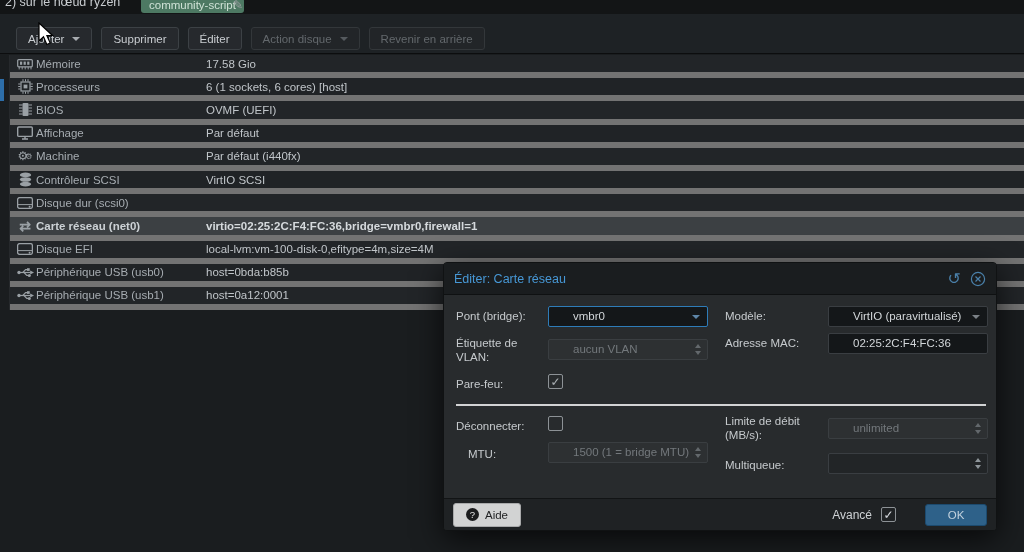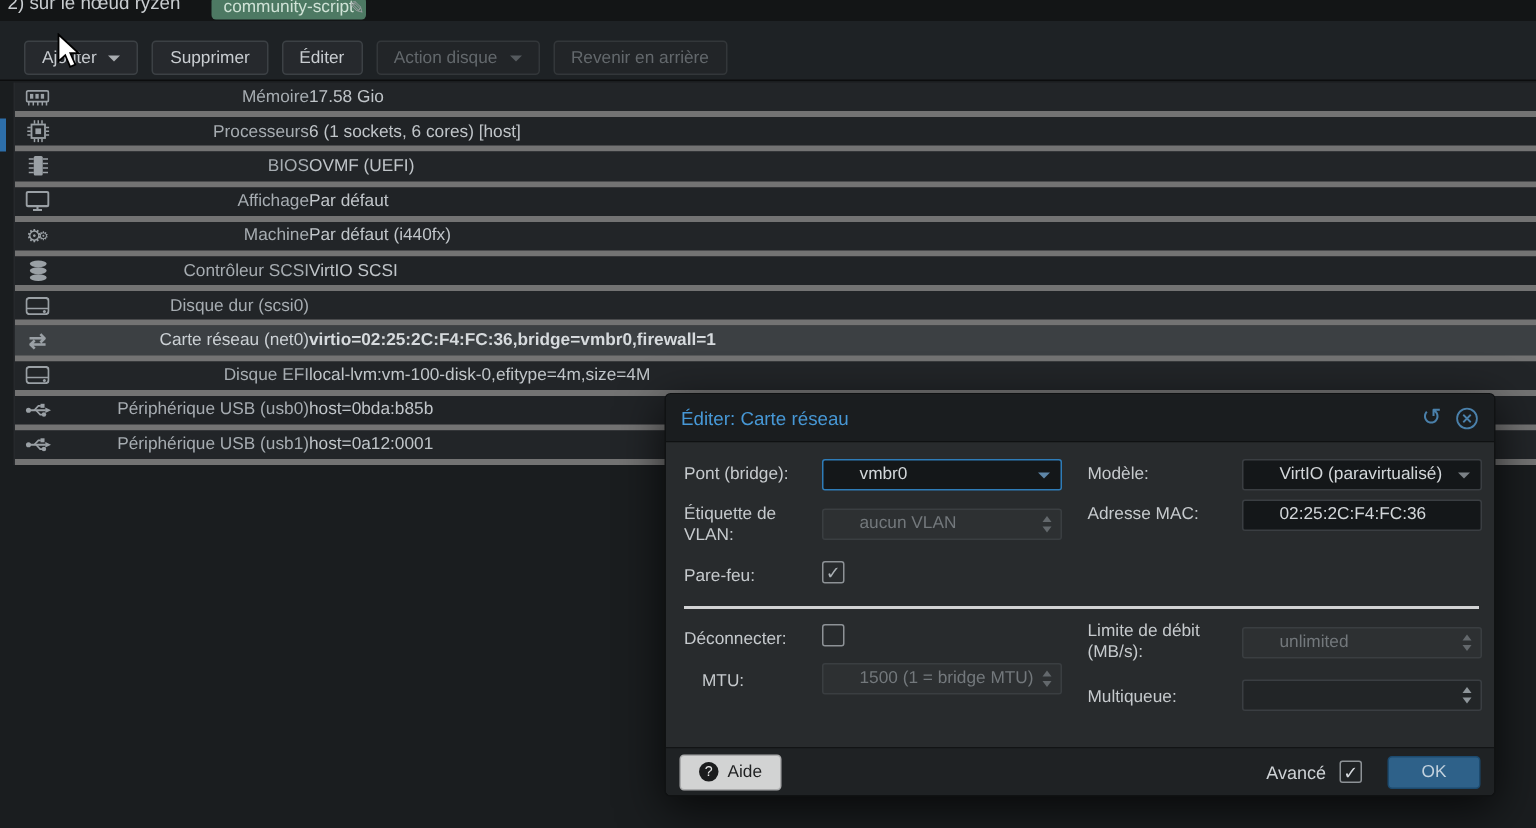--- a/index.html
+++ b/index.html
@@ -20,26 +20,26 @@
              border-bottom:1px solid #0c0d0e; display:flex; align-items:center; padding:10px 0 0 16px; gap:9px; }
   .tb-btn { height:23px; display:flex; align-items:center; padding:0 11px; background:#26292d;
             border:1px solid #3c4145; border-radius:3px; color:#c9cdd1; font-size:11.5px; cursor:default; white-space:nowrap; }
   .tb-btn.disabled { color:#63686c; border-color:#33373a; background:#222528; }
   .caret { display:inline-block; width:0; height:0; margin-left:8px;
            border-left:4px solid transparent; border-right:4px solid transparent;
            border-top:4.5px solid currentColor; opacity:.8; }
   
   .hw { position:absolute; left:9px; top:55px; right:0; border-left:1px solid #26292c; }
   .hw-row { height:23.2px; display:flex; align-items:center; padding-left:4px;
-            background:#222528; border-bottom:4px solid #737373;text-align:right; }
+            background:#222528; border-bottom:6px solid #737373; }
   .hw-row:nth-child(even){ background:#202326; }
   .hw-row.selected { background:#3c4043; }
   .hw-icon { width:22px; color:#9aa0a5; display:flex; justify-content:center; align-items:center; }
   .hw-label { width:170px; color:#a6acb1; font-size:11.5px; }
-  .hw-row.selected .hw-label { color:#ccd1d5; }
+  .hw-row.selected .hw-label { color:#ccd1d5;font-weight:bold; }
   .hw-value { color:#c0c5c9; font-size:11.5px; white-space:nowrap; }
   .hw-row.selected .hw-value { color:#d6dadd;font-weight:bold; }
   .tree-sel-strip { position:absolute; left:0; top:79px; width:4px; height:22px; background:#2d6ea9; }
   
   .dialog { position:absolute; left:443px; top:262px; width:554px; height:269px;
             background:#282b2d; border:1px solid #101213; border-radius:4px;
             box-shadow:0 8px 30px rgba(0,0,0,.7); }
   .dlg-header { height:32px; background:#1a1d1f; border-bottom:1px solid #0f1112;
                 display:flex; align-items:center; padding:0 10px; border-radius:3px 3px 0 0; }
   .dlg-title { color:#4798d6; font-size:12.5px; }
@@ -70,21 +70,21 @@
   .dlg-footer { height:32px; background:#1f2224; border-top:1px solid #121415;
                 display:flex; align-items:center; padding:0 9px; border-radius:0 0 3px 3px; }
   .help-btn { height:24px; display:flex; align-items:center; gap:6px; padding:0 12px;
               background:#d2d3d3; border:1px solid #a9aaab; border-radius:3px;
               color:#1f2021; font-size:11.5px; }
   .q-icon { width:13px; height:13px; border-radius:50%; background:#1b1c1d; color:#e8e8e8;
             font-size:9.5px; display:flex; align-items:center; justify-content:center; }
   .footer-right { margin-left:auto; display:flex; align-items:center; gap:9px; }
   .adv-label { color:#ced2d5; font-size:12px; }
   .cb-inline { position:static; color:#d6dade; }
-  .ok-btn { width:62px; height:22px; margin-left:8px; background:#2e6189; border:1px solid #1c4a6e;
+  .ok-btn { width:62px; height:22px; margin-left:20px; background:#2e6189; border:1px solid #1c4a6e;
             border-radius:3px; color:#c3d2de; font-size:11.5px;
             display:flex; align-items:center; justify-content:center; }
   .cursor { position:absolute; left:38px; top:22px; z-index:50; pointer-events:none; }
 </style>
 </head>
 <body>
 
 <div class="screen">
 
   <div class="top-strip">

